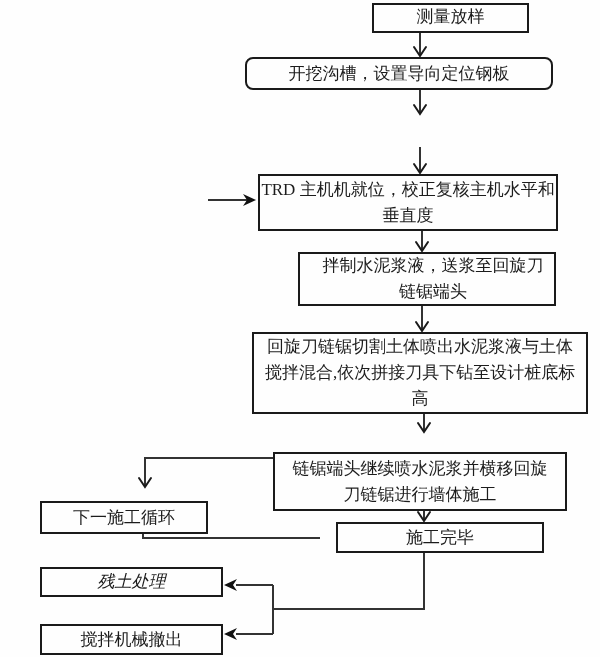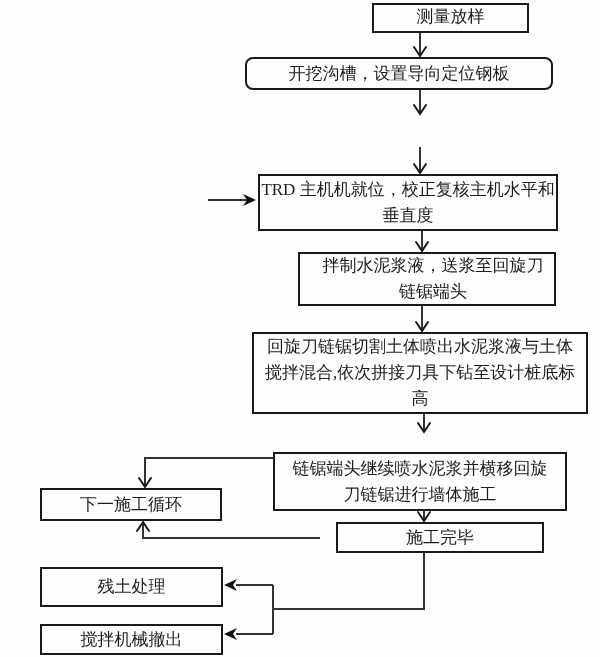--- a/index.html
+++ b/index.html
@@ -31,23 +31,23 @@
     z-index: 2;
   }
   #n-measure   { left: 372px; top: 3px;   width: 157px; height: 30px; font-family: Liberation Mono, monospace; }
   #n-trench    { left: 245px; top: 57px;  width: 308px; height: 33px; border-radius: 8px; }
   #n-hoist     { left: 318px; top: 115px; width: 206px; height: 32px; }
   #n-trd-setup { left: 2px;   top: 184px; width: 206px; height: 34px; }
   #n-position  { left: 258px; top: 174px; width: 300px; height: 57px; }
   #n-slurry    { left: 298px; top: 252px; width: 258px; height: 54px; padding-left: 12px; }
   #n-cutting   { left: 252px; top: 332px; width: 336px; height: 82px; }
   #n-wall      { left: 273px; top: 433px; width: 294px; height: 59px; margin-top: 19px; }
-  #n-next-cycle{ left: 40px;  top: 488px; width: 182px; height: 33px; }
+  #n-next-cycle{ left: 40px;  top: 501px; width: 168px; height: 33px; }
   #n-complete  { left: 336px; top: 522px; width: 208px; height: 31px; font-family: Liberation Serif, serif; }
-  #n-residual  { left: 40px;  top: 567px; width: 183px; height: 40px; }
+  #n-residual  { left: 40px;  top: 567px; width: 183px; height: 30px; font-style: italic; }
   #n-withdraw  { left: 40px;  top: 624px; width: 183px; height: 31px; }
   #connectors {
     position: absolute;
     left: 0; top: 0;
     width: 600px;
     height: 657px;
     z-index: 1;
   }
   #connectors path.stem {
     fill: none;

